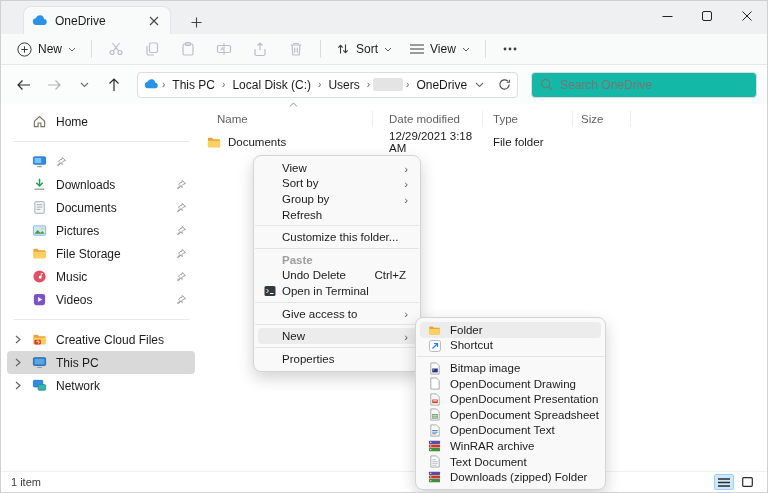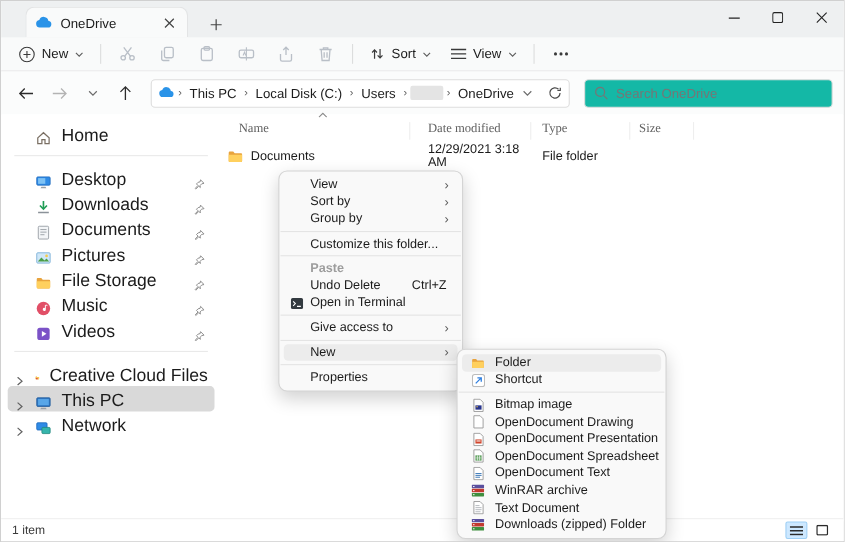--- a/index.html
+++ b/index.html
@@ -43,33 +43,33 @@
   .searchbox {
     margin-left:auto; width:226px; height:26px; background:#14b8a6;
     border:1px solid #dddddd; border-radius:4px; display:flex; align-items:center; padding:0 8px; gap:7px;
   }
   .searchbox input { border:none; outline:none; flex:1; font-size:12px; font-family:"Liberation Sans",sans-serif; color:#1b1b1b; background:transparent; }
   .searchbox input::placeholder { color:#767676; }
   
   .body { display:flex; height:370px; background:#ffffff; }
   .sidebar { width:200px; padding-top:6px; flex:none; }
   .side-row {
-    height:23px; margin:0 6px; padding:0 6px; display:flex; align-items:flex-end; gap:9px;
-    border-radius:4px; font-size:16px; color:#1b1b1b;
+    height:23px; margin:0 6px; padding:0 6px; display:flex; align-items:center; gap:9px;
+    border-radius:4px; font-size:12px; color:#1b1b1b;
   }
   .side-row.selected { background:#d9d9d9; }
   .side-row .chev { width:10px; flex:none; display:flex; align-items:center; justify-content:center; }
   .side-row .lbl { flex:1; white-space:nowrap; }
   .side-row .pin { flex:none; margin-right:2px; }
   .side-indent { width:10px; flex:none; }
   .side-divider { height:1px; background:#e9e9e9; margin:8px 12px; }
   
   .filepane { flex:1; position:relative; }
   .col-headers { display:flex; height:22px; align-items:center; margin-top:4px; color:#616161; font-size:11.5px; }
-  .col { height:16px; display:flex; align-items:flex-start; border-right:1px solid #eeeeee; position:relative;font-family:Liberation Serif, serif; }
+  .col { height:16px; display:flex; align-items:center; border-right:1px solid #eeeeee; position:relative; }
   .col-name { width:172px; padding-left:16px; }
   .col-date { width:110px; padding-left:16px; }
   .col-type { width:90px;  padding-left:10px; }
   .col-size { width:58px;  padding-left:8px; }
   .sort-indicator { position:absolute; left:88px; top:-9px; }
   .file-row { display:flex; align-items:center; height:20px; margin-top:2px; font-size:11.5px; }
   .fr-name { width:172px; display:flex; align-items:center; gap:6px; padding-left:5px; }
   .fr-date { width:110px; padding-left:16px; color:#1b1b1b; }
   .fr-type { width:90px; padding-left:10px; color:#1b1b1b; }
   .fr-size { width:58px; padding-left:8px; }
@@ -300,21 +300,20 @@
       </div>
       <div class="side-divider"></div>
 
       <div class="side-row">
         <span class="side-indent"></span>
         <svg width="15" height="15" viewBox="0 0 16 16">
             <rect x="1.5" y="3" width="13" height="8" rx="1" fill="#2f8be6" stroke="#1f6bbd" stroke-width="0.8"></rect>
             <rect x="2.8" y="4.2" width="7" height="5.5" fill="#7ec2f5"></rect>
             <path d="M6 12.5h4l.8 1.5H5.2z" fill="#9aa0a6"></path>
           </svg>
-        <span class="lbl">Desktop</span>
         <svg class="pin" width="11" height="11" viewBox="0 0 16 16" fill="none" stroke="#8d8d8d" stroke-width="1.3">
             <path d="M9.2 2.2l4.6 4.6-3 .6-2.2 2.2.3 2.8-2-2L3 14.3l-.8-.8 3.6-3.9-2-2 2.2-2.2 2.6-.6z"></path>
           </svg>
       </div>
       <div class="side-row">
         <span class="side-indent"></span>
         <svg width="15" height="15" viewBox="0 0 16 16" fill="none">
             <path d="M8 1.8v7.4" stroke="#1f9d55" stroke-width="1.6"></path>
             <path d="M4.6 6.2 8 9.6l3.4-3.4" stroke="#1f9d55" stroke-width="1.6"></path>
             <path d="M2.8 13h10.4" stroke="#8b9299" stroke-width="1.3"></path>
@@ -465,20 +464,23 @@
       <span class="arrow">›</span>
     </div>
     <div class="menu-item">
       <span>Sort by</span>
       <span class="arrow">›</span>
     </div>
     <div class="menu-item">
       <span>Group by</span>
       <span class="arrow">›</span>
     </div>
+    <div class="menu-item">
+      <span>Refresh</span>
+    </div>
     <div class="menu-divider"></div>
     <div class="menu-item">
       <span>Customize this folder...</span>
     </div>
     <div class="menu-divider"></div>
     <div class="menu-item disabled">
       <span>Paste</span>
     </div>
     <div class="menu-item">
       <span>Undo Delete</span>

